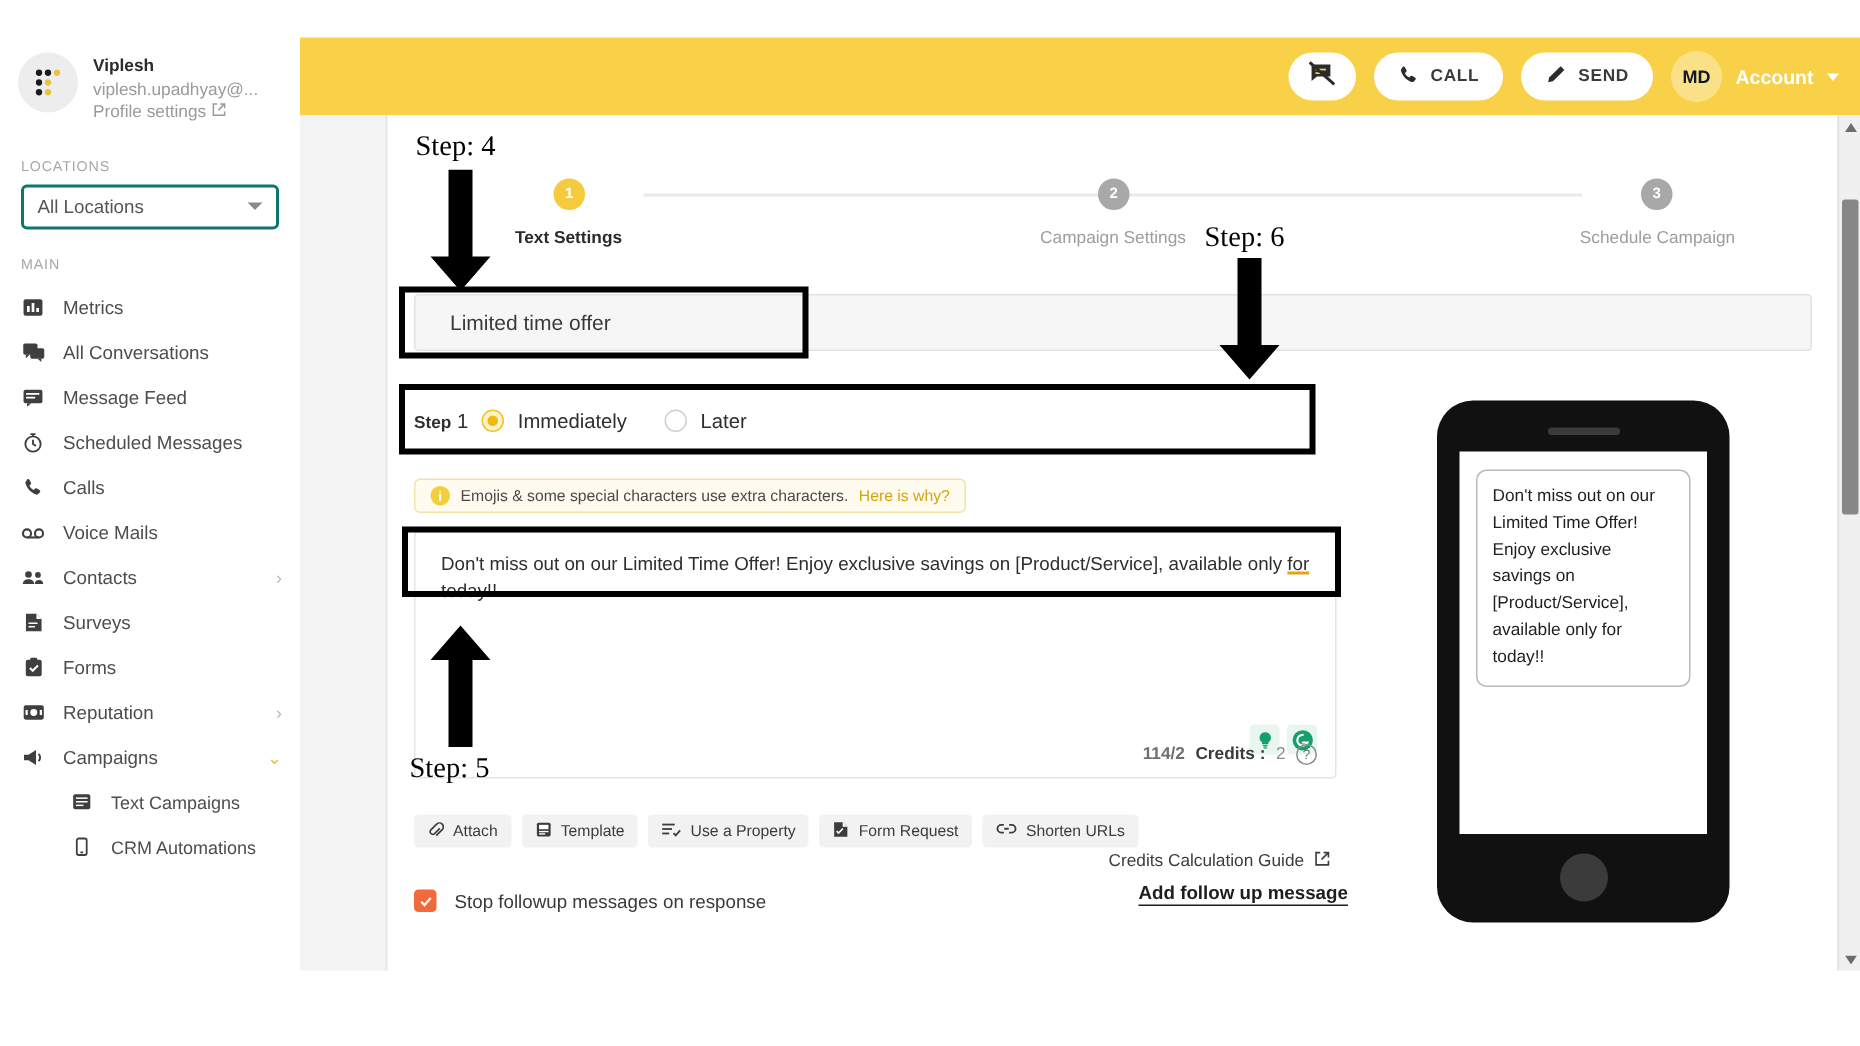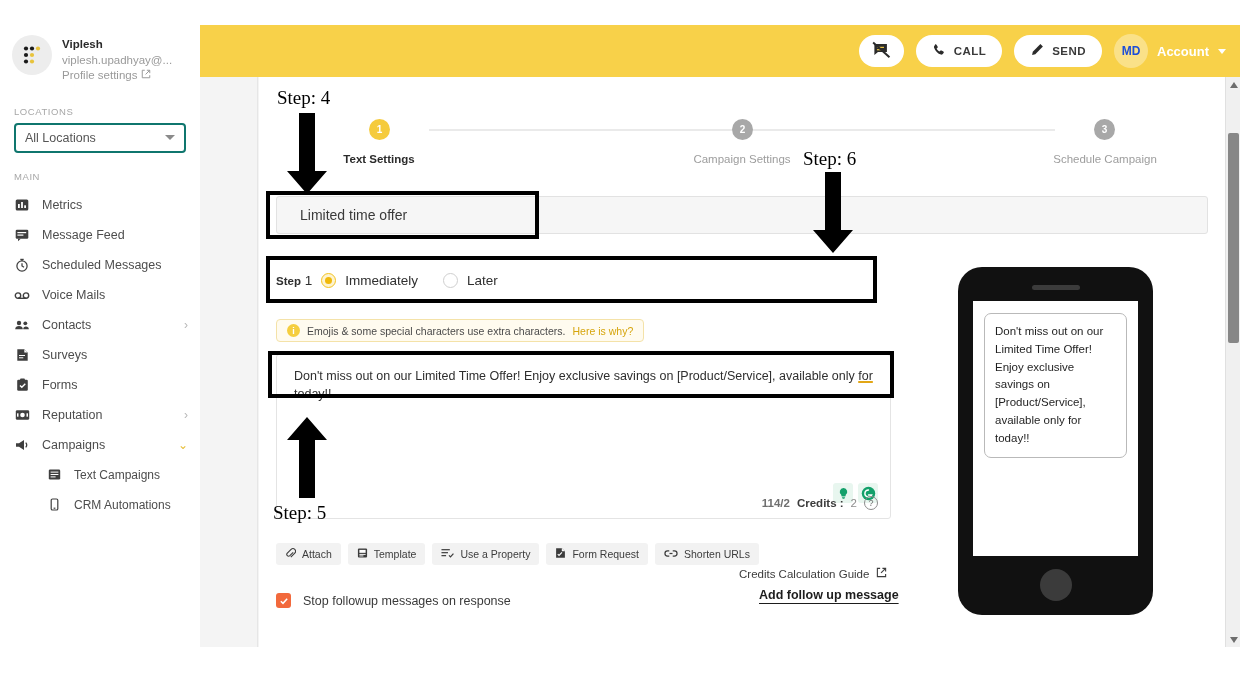--- a/index.html
+++ b/index.html
@@ -65,21 +65,21 @@
   }
   .pill {
     height: 32px; border-radius: 16px; background: #fff;
     display: flex; align-items: center; gap: 8px; padding: 0 16px;
     font-size: 11.5px; font-weight: 700; letter-spacing:.04em; color: #3a3a3a; cursor:pointer;
   }
   .pill.icon-only { padding: 0 13px; }
   .acct { display:flex; align-items:center; gap:9px; cursor:pointer; }
   .acct-badge {
     width: 34px; height: 34px; border-radius: 50%;
-    background: rgba(255,255,255,.35); color: #1d4ed8;
+    background: rgba(255,255,255,.35); color: #0f172a;
     display: flex; align-items: center; justify-content: center;
     font-size: 12px; font-weight: 700;
   }
   .acct-name { color:#fff; font-size: 13px; font-weight: 700; }
   .acct-caret { width:0;height:0;border-left:4px solid transparent;border-right:4px solid transparent;border-top:5px solid #fff; }
 
   
   .content-wrap {
     position: absolute; left: 200px; top: 77px; width: 1040px; height: 570px;
     background: #f4f4f4;
@@ -247,20 +247,32 @@
               <rect x="0.7" y="1.5" width="12.6" height="11" rx="1.5" fill="#3f3f3f"></rect>
               <rect x="3" y="6" width="1.8" height="4" fill="#fff"></rect>
               <rect x="6.1" y="4" width="1.8" height="6" fill="#fff"></rect>
               <rect x="9.2" y="7.3" width="1.8" height="2.7" fill="#fff"></rect>
             </svg>
         </span>
         <span class="nav-lbl">Metrics</span>
         <span class="chev"></span>
       </div>
 
+      <div class="nav-item">
+        <span class="nav-ico">
+          <svg width="15" height="14" viewBox="0 0 15 14">
+              <rect x="0.5" y="1" width="9.5" height="7.5" rx="1.2" fill="#3f3f3f"></rect>
+              <path d="M2.2 8.5l0 2.3 2.6-2.3z" fill="#3f3f3f"></path>
+              <rect x="5.2" y="4.2" width="9.3" height="7" rx="1.2" fill="#3f3f3f"></rect>
+              <path d="M12.6 11.2l0 2.2-2.6-2.2z" fill="#3f3f3f"></path>
+            </svg>
+        </span>
+        <span class="nav-lbl">All Conversations</span>
+        <span class="chev"></span>
+      </div>
 
       <div class="nav-item">
         <span class="nav-ico">
           <svg width="14" height="14" viewBox="0 0 14 14">
               <rect x="0.7" y="1.8" width="12.6" height="9" rx="1.3" fill="#3f3f3f"></rect>
               <path d="M3 10.8v2.4l2.8-2.4z" fill="#3f3f3f"></path>
               <rect x="2.4" y="4" width="8.8" height="1.2" fill="#fff"></rect>
               <rect x="2.4" y="6.5" width="6" height="1.2" fill="#fff"></rect>
             </svg>
         </span>
@@ -274,20 +286,29 @@
               <circle cx="7" cy="8" r="5.1"></circle>
               <path d="M7 5.2V8l2 1.3"></path>
               <path d="M5.3 1.4h3.4"></path>
               <path d="M7 1.4v1.5"></path>
             </svg>
         </span>
         <span class="nav-lbl">Scheduled Messages</span>
         <span class="chev"></span>
       </div>
 
+      <div class="nav-item">
+        <span class="nav-ico">
+          <svg width="14" height="14" viewBox="0 0 14 14">
+              <path d="M3.1 1.6c.5-.4 1.2-.3 1.5.3l1 1.7c.3.5.2 1-.2 1.4l-.8.6c.6 1.4 1.6 2.4 3 3l.6-.8c.4-.4.9-.5 1.4-.2l1.7 1c.6.3.7 1 .3 1.5l-.9 1c-.4.5-1.1.7-1.7.5C5.9 10.7 3.2 8 2 4.4c-.2-.6 0-1.3.5-1.7z" fill="#3f3f3f"></path>
+            </svg>
+        </span>
+        <span class="nav-lbl">Calls</span>
+        <span class="chev"></span>
+      </div>
 
       <div class="nav-item">
         <span class="nav-ico">
           <svg width="16" height="14" viewBox="0 0 16 14" fill="none" stroke="#3f3f3f" stroke-width="1.4">
               <circle cx="4" cy="7.6" r="2.7"></circle>
               <circle cx="12" cy="7.6" r="2.7"></circle>
               <path d="M4 10.3h8"></path>
             </svg>
         </span>
         <span class="nav-lbl">Voice Mails</span>

